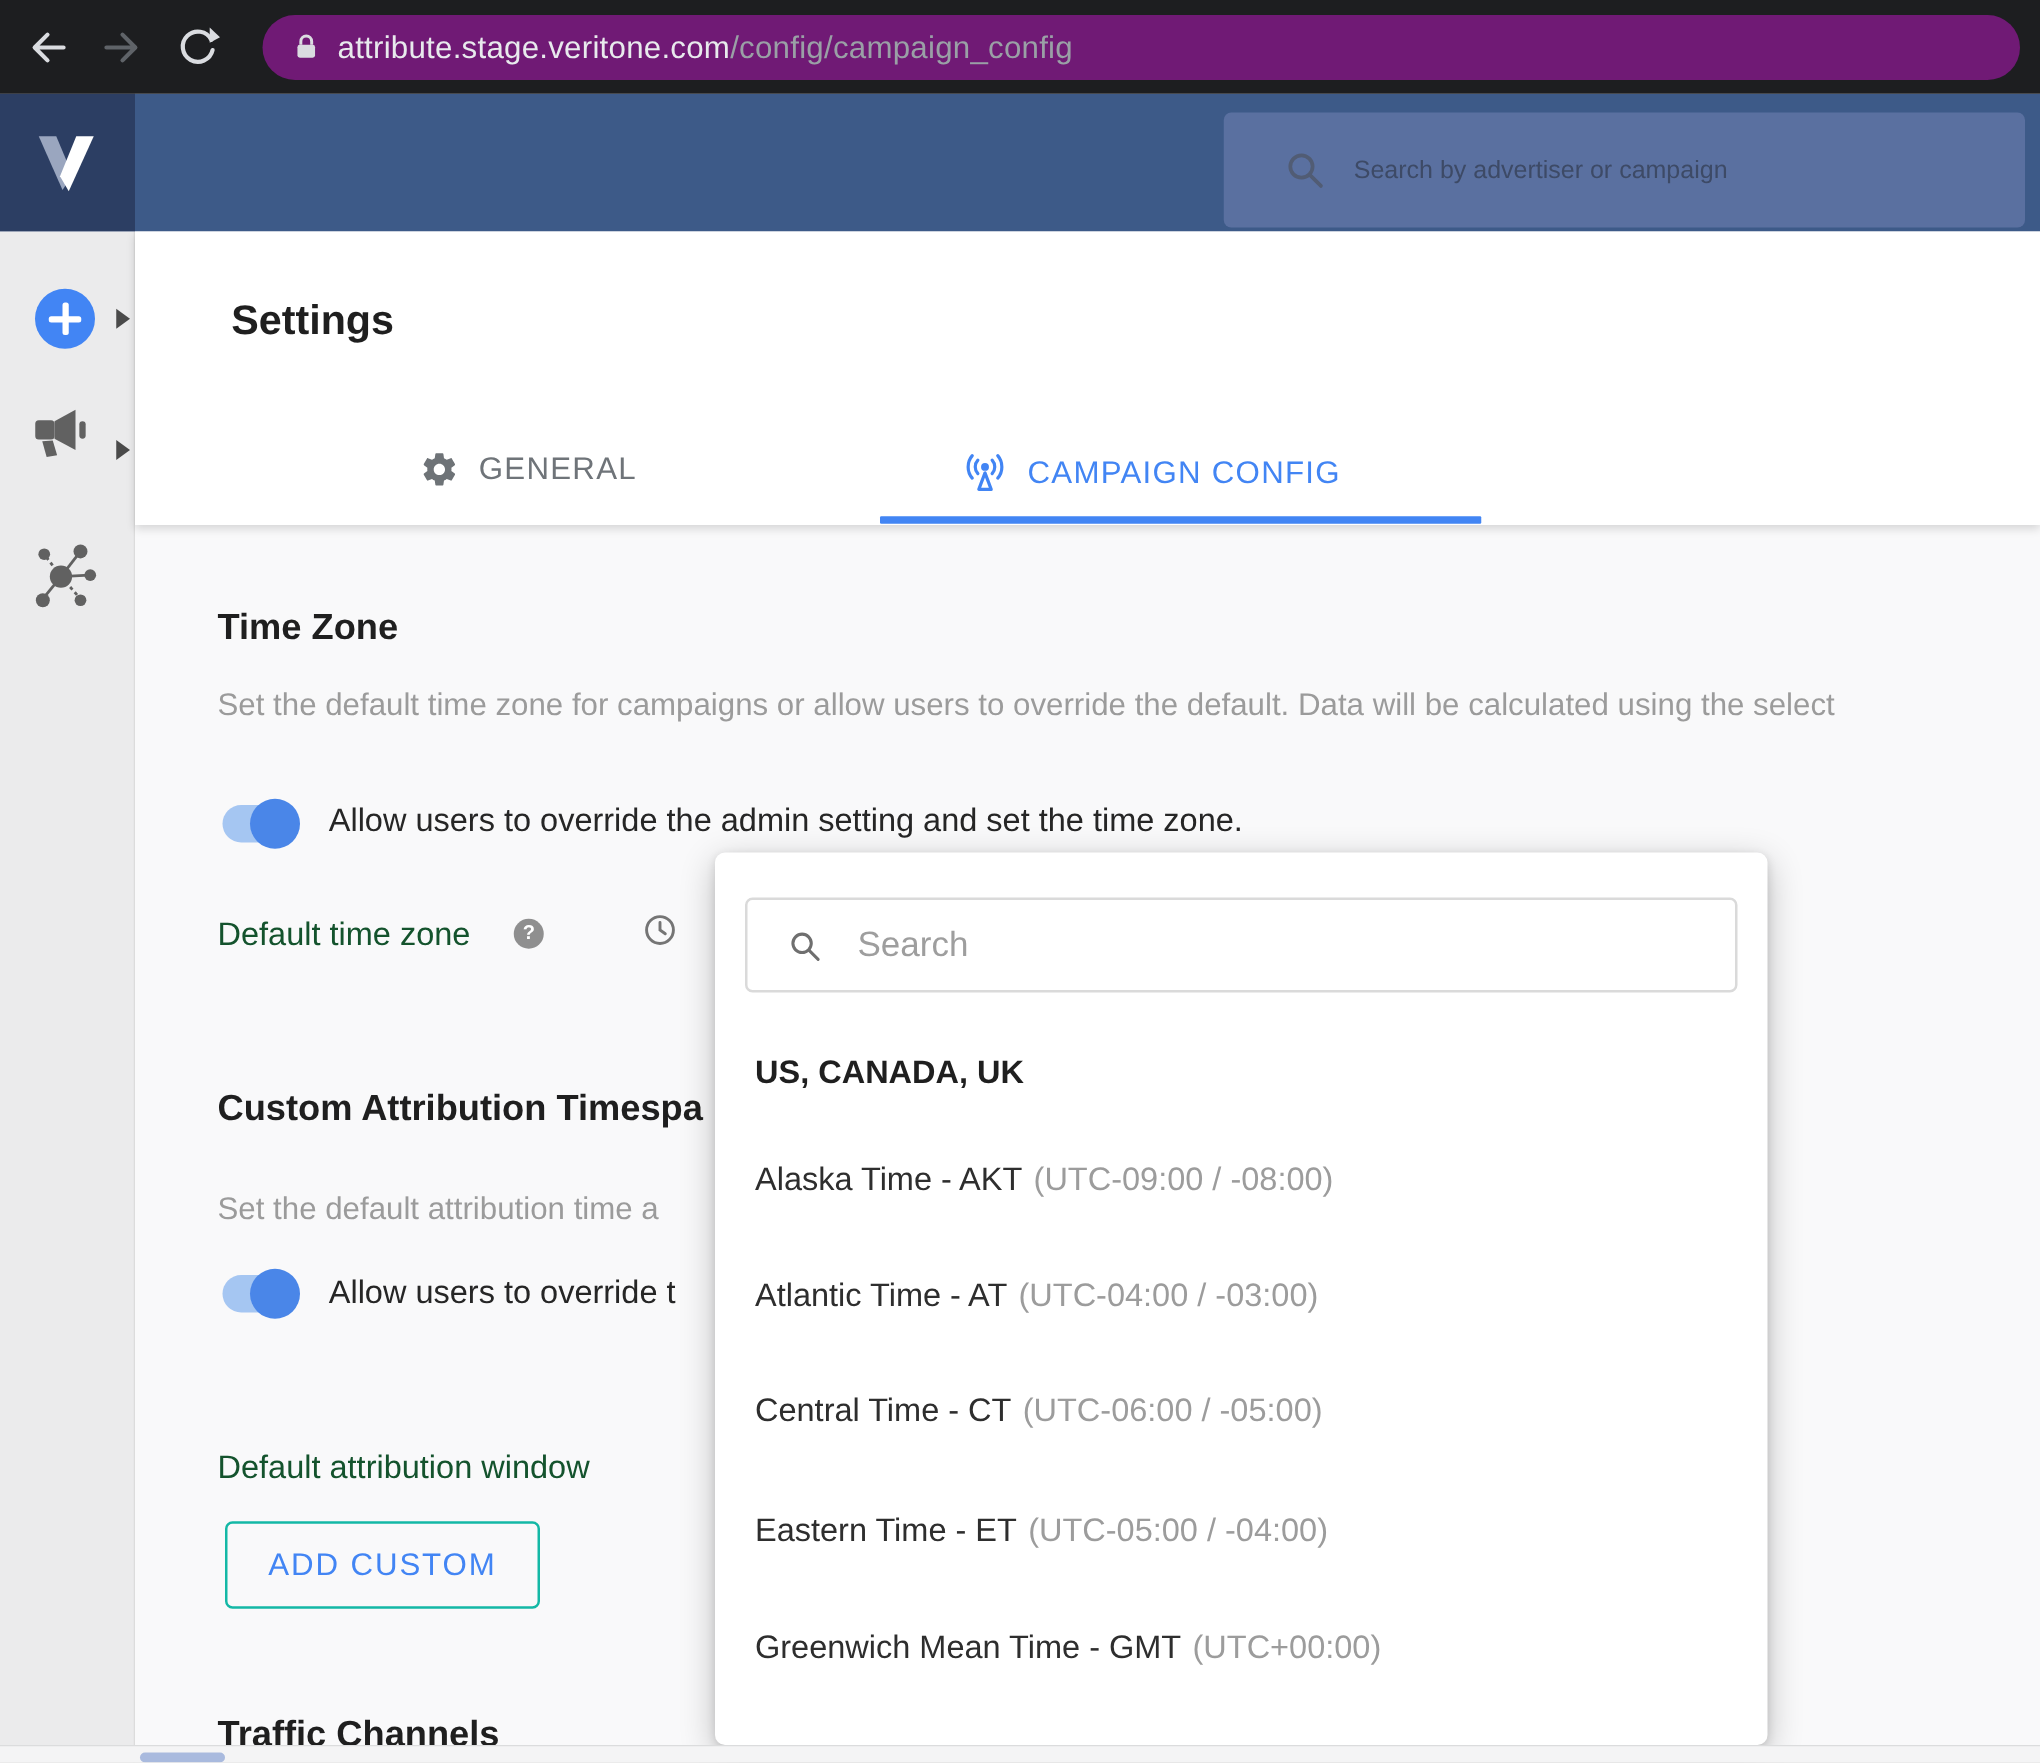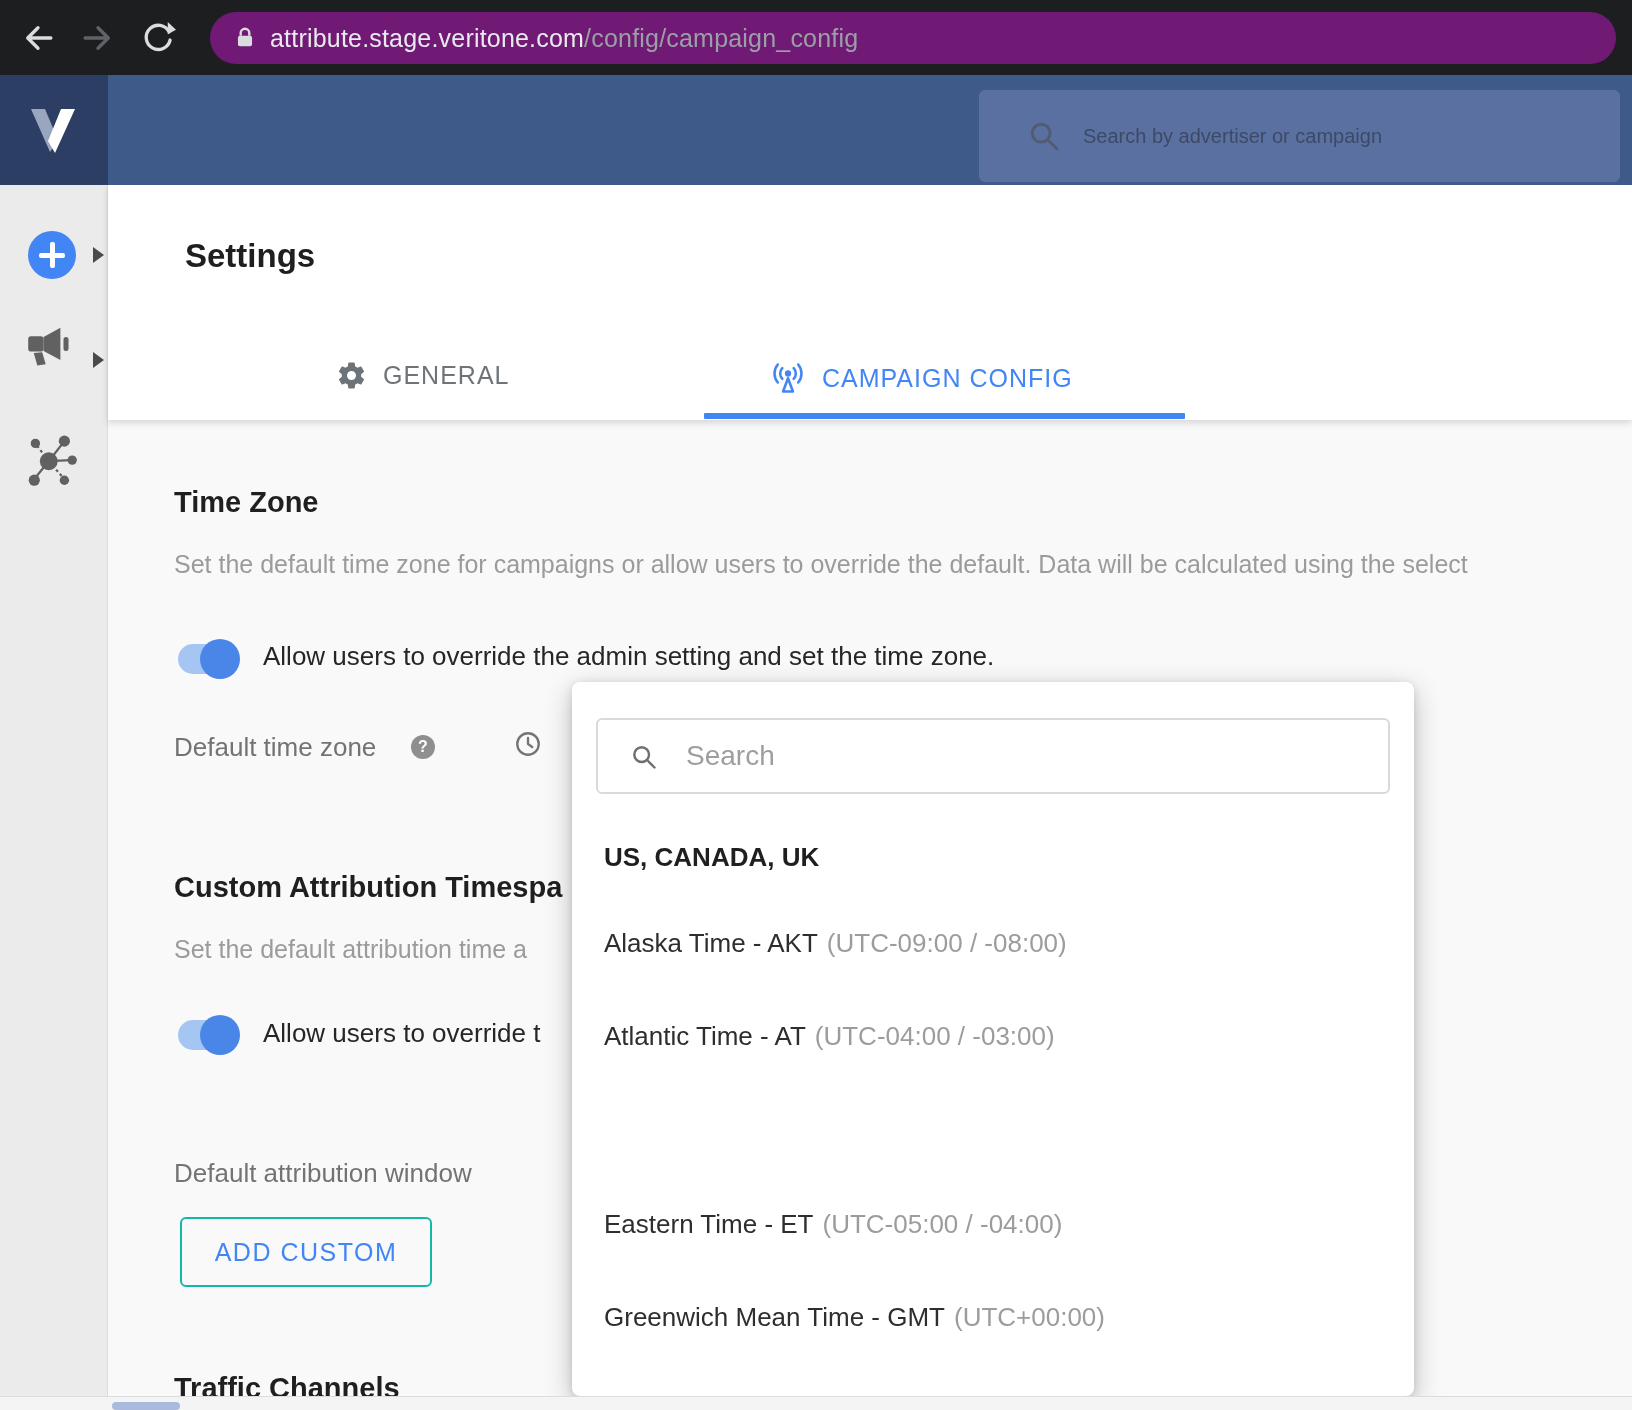--- a/index.html
+++ b/index.html
@@ -46,21 +46,21 @@
   .tab-campaign .tab-label { color:#4285f4; }
   .tab-underline { position:absolute; left:596px; top:228px; width:481px; height:6px; background:#4285f4; border-radius:1px; }
   
   .body-area { position:absolute; left:108px; top:420px; width:1524px; height:976px; background:#f9f9fa; }
   .sec-heading { position:absolute; font-size:29px; font-weight:600; color:#1f1f1f; white-space:nowrap; }
   .sec-desc { position:absolute; font-size:25px; color:#9b9b9b; white-space:nowrap; }
   .toggle { position:absolute; width:64px; height:42px; cursor:pointer; }
   .toggle .track { position:absolute; left:2px; top:6px; width:58px; height:30px; border-radius:15px; background:#a5c6f2; }
   .toggle .thumb { position:absolute; left:24px; top:1px; width:40px; height:40px; border-radius:50%; background:#4a86e8; }
   .toggle-label { position:absolute; font-size:26px; color:#262626; white-space:nowrap; }
-  .field-label { position:absolute; font-size:26px; color:#737373; white-space:nowrap;text-align:right; }
+  .field-label { position:absolute; font-size:26px; color:#14532d; white-space:nowrap;text-align:right; }
   .help-badge { position:absolute; width:24px; height:24px; border-radius:50%; background:#8f8f8f; color:#fff; font-size:16px; font-weight:bold; text-align:center; line-height:24px; }
   .btn-outline {
     position:absolute; border:2px solid #14b8a6; border-radius:6px; background:transparent;
     color:#4285f4; font-family:"Liberation Sans", sans-serif; font-size:25px; font-weight:500; letter-spacing:1.5px; cursor:pointer;
   }
   
   .dropdown {
     position:absolute; left:572px; top:682px; width:842px; height:714px; background:#ffffff; border-radius:8px;
     box-shadow:0 8px 28px rgba(0,0,0,0.24), 0 2px 8px rgba(0,0,0,0.12); z-index:20;
   }
@@ -176,21 +176,21 @@
     <div class="toggle-label" style="left:155px;top:221px;">Allow users to override the admin setting and set the time zone.</div>
 
     <div class="field-label" style="left:66px;top:312px;">Default time zone</div>
     <div class="help-badge" style="left:303px;top:315px;">?</div>
     <svg style="position:absolute;left:406px;top:310px;" width="28" height="28" viewBox="0 0 24 24">
       <circle cx="12" cy="12" r="9.2" fill="none" stroke="#757575" stroke-width="2"></circle>
       <path d="M12 6.8 V12 L15.6 14.6" fill="none" stroke="#757575" stroke-width="2" stroke-linecap="round"></path>
     </svg>
 
     <div class="sec-heading" style="left:66px;top:451px;">Custom Attribution Timespa</div>
-    <div class="sec-desc" style="left:66px;top:515px;">Set the default attribution time a</div>
+    <div class="sec-desc" style="left:66px;top:533px;">Set the default attribution time a</div>
 
     <div class="toggle" style="left:68px;top:594px;">
       <div class="track"></div>
       <div class="thumb"></div>
     </div>
     <div class="toggle-label" style="left:155px;top:598px;">Allow users to override t</div>
 
     <div class="field-label" style="left:66px;top:738px;">Default attribution window</div>
     <button class="btn-outline" style="left:72px;top:797px;width:252px;height:70px;">ADD CUSTOM</button>
 
@@ -202,20 +202,21 @@
       <svg width="28" height="28" viewBox="0 0 24 24">
         <circle cx="10" cy="10" r="6.3" fill="none" stroke="#6f6f6f" stroke-width="2.1"></circle>
         <path d="M15 15 L21 21" stroke="#6f6f6f" stroke-width="2.1" stroke-linecap="round"></path>
       </svg>
       <input type="text" placeholder="Search" style="">
     </div>
     <div class="dd-group" style="top:160px;">US, CANADA, UK</div>
 
     <div class="tz-option" style="top:246px;"><span>Alaska Time - AKT</span><span class="offset">(UTC-09:00 / -08:00)</span></div>
     <div class="tz-option" style="top:339px;"><span>Atlantic Time - AT</span><span class="offset">(UTC-04:00 / -03:00)</span></div>
+    <div class="tz-option" style="top:431px;"><span>Central Time - CT</span><span class="offset">(UTC-06:00 / -05:00)</span></div>
     <div class="tz-option" style="top:527px;text-align:right;"><span>Eastern Time - ET</span><span class="offset">(UTC-05:00 / -04:00)</span></div>
     <div class="tz-option" style="top:620px;"><span>Greenwich Mean Time - GMT</span><span class="offset">(UTC+00:00)</span></div>
   </div>
 
   <div class="bottom-strip">
     <div class="bottom-nub"></div>
   </div>
 
 </div>
 

